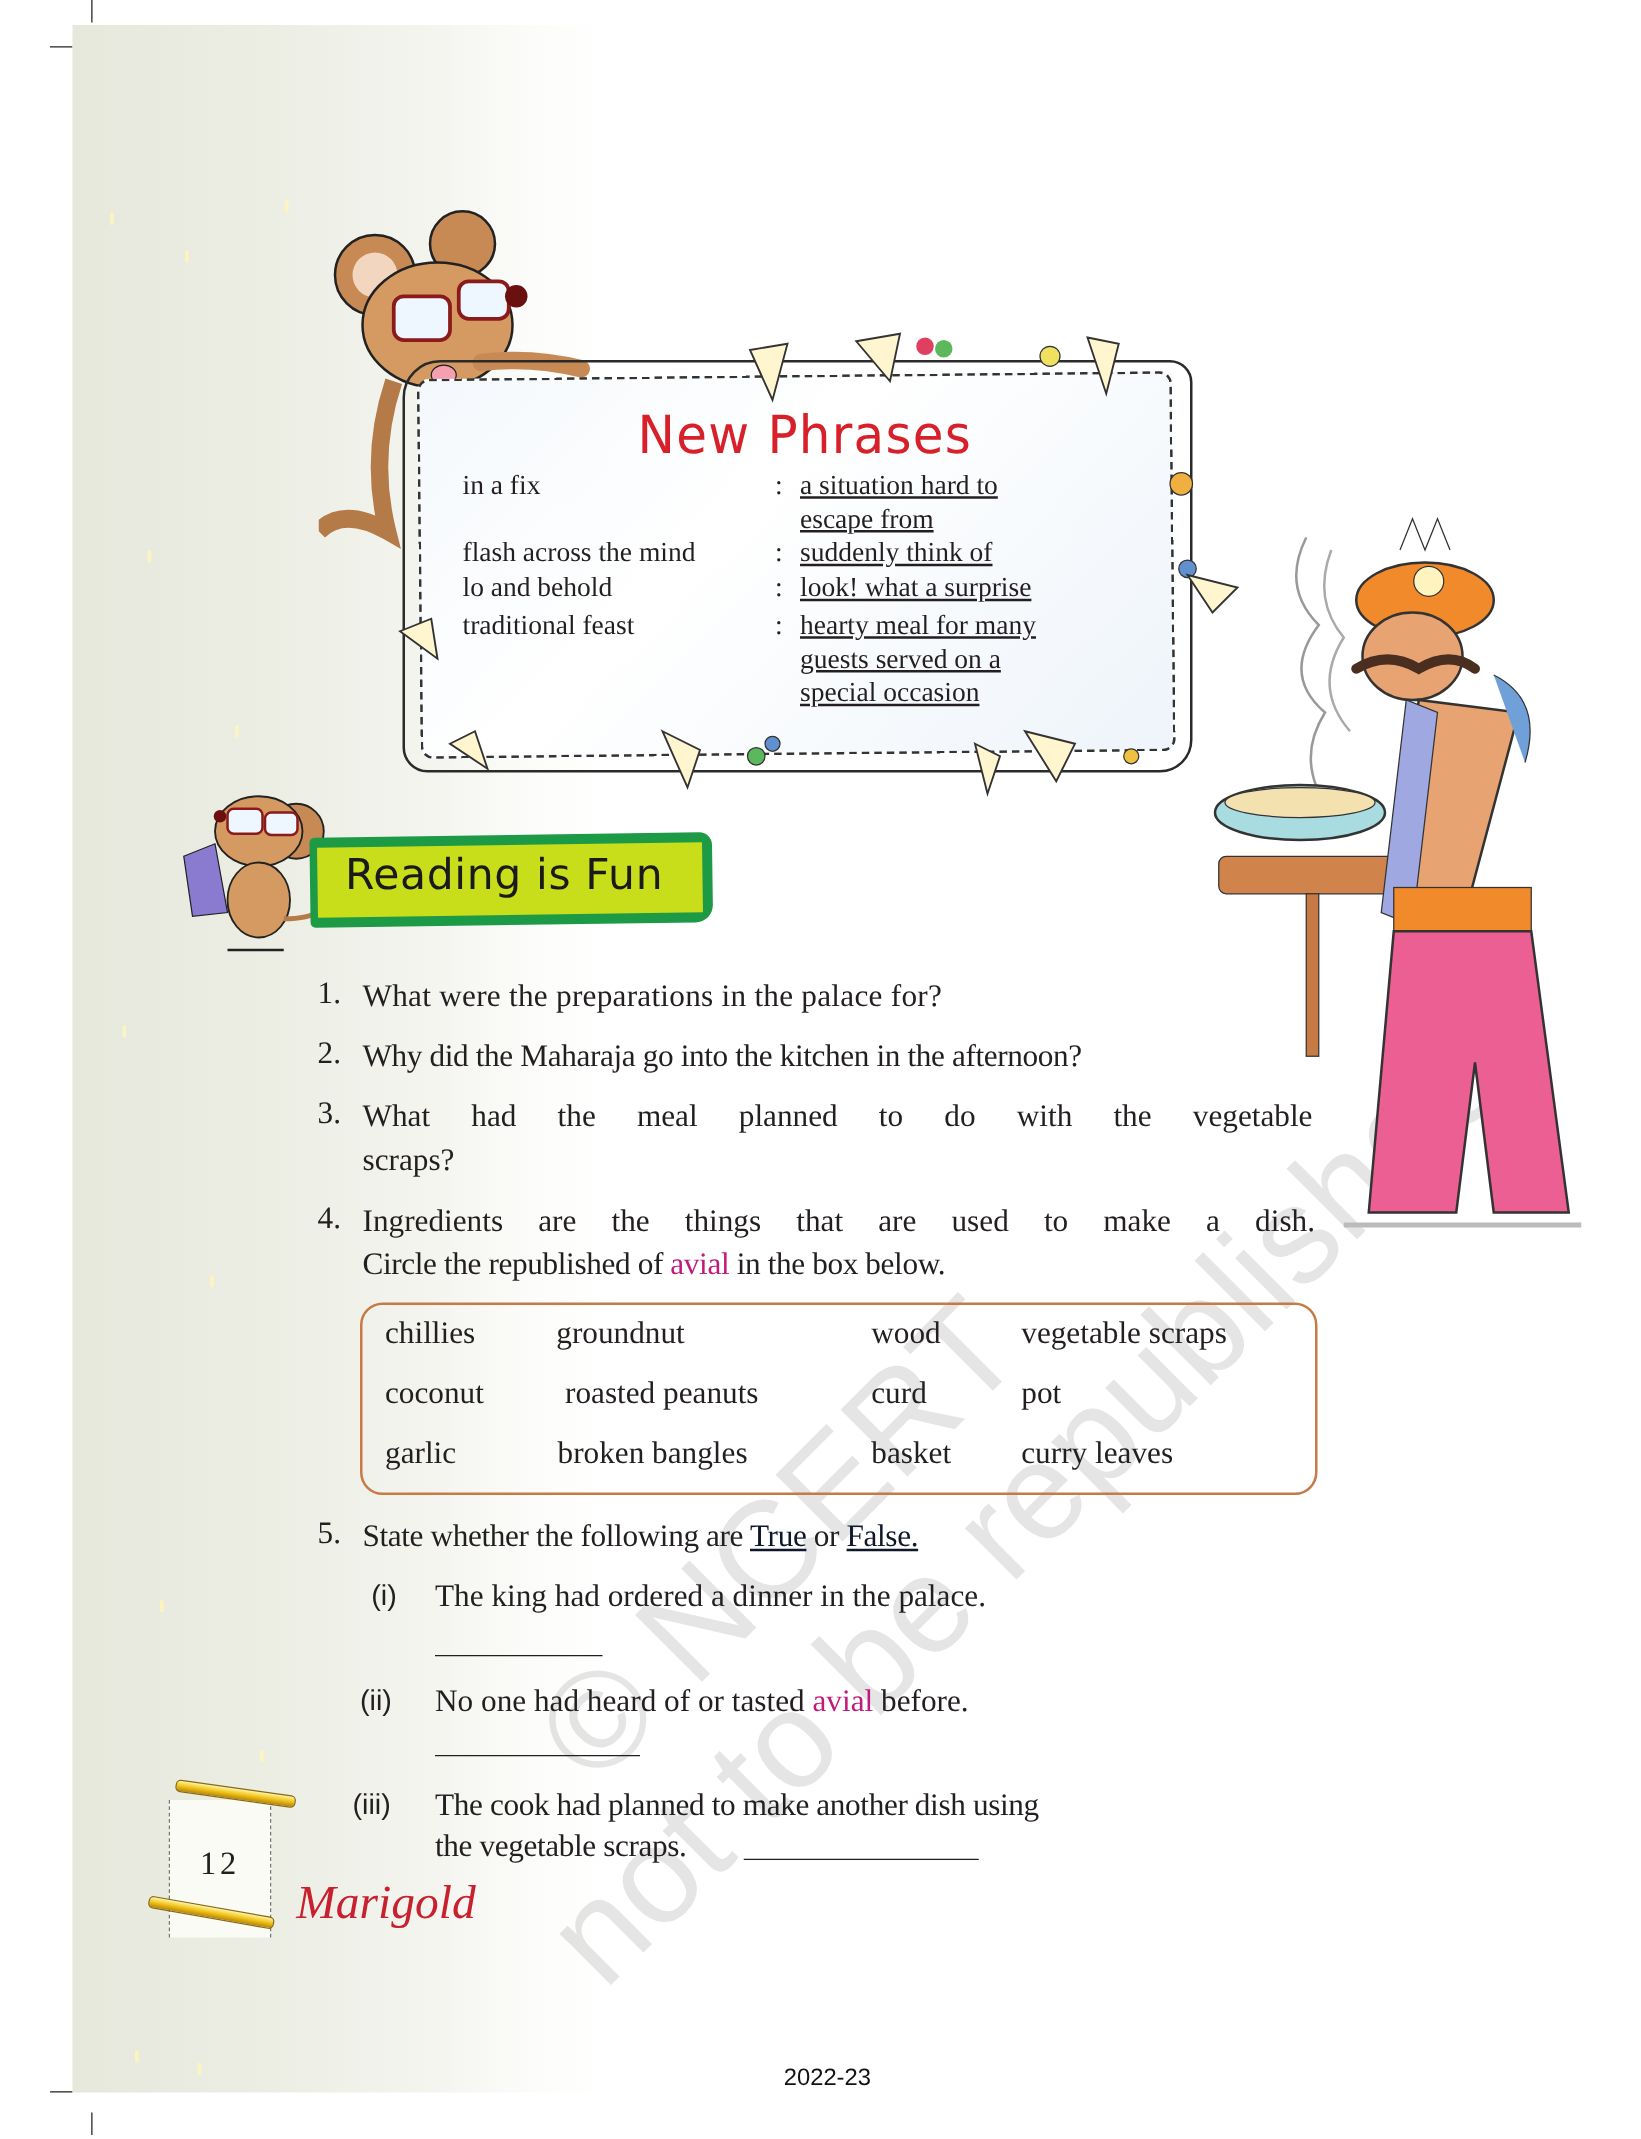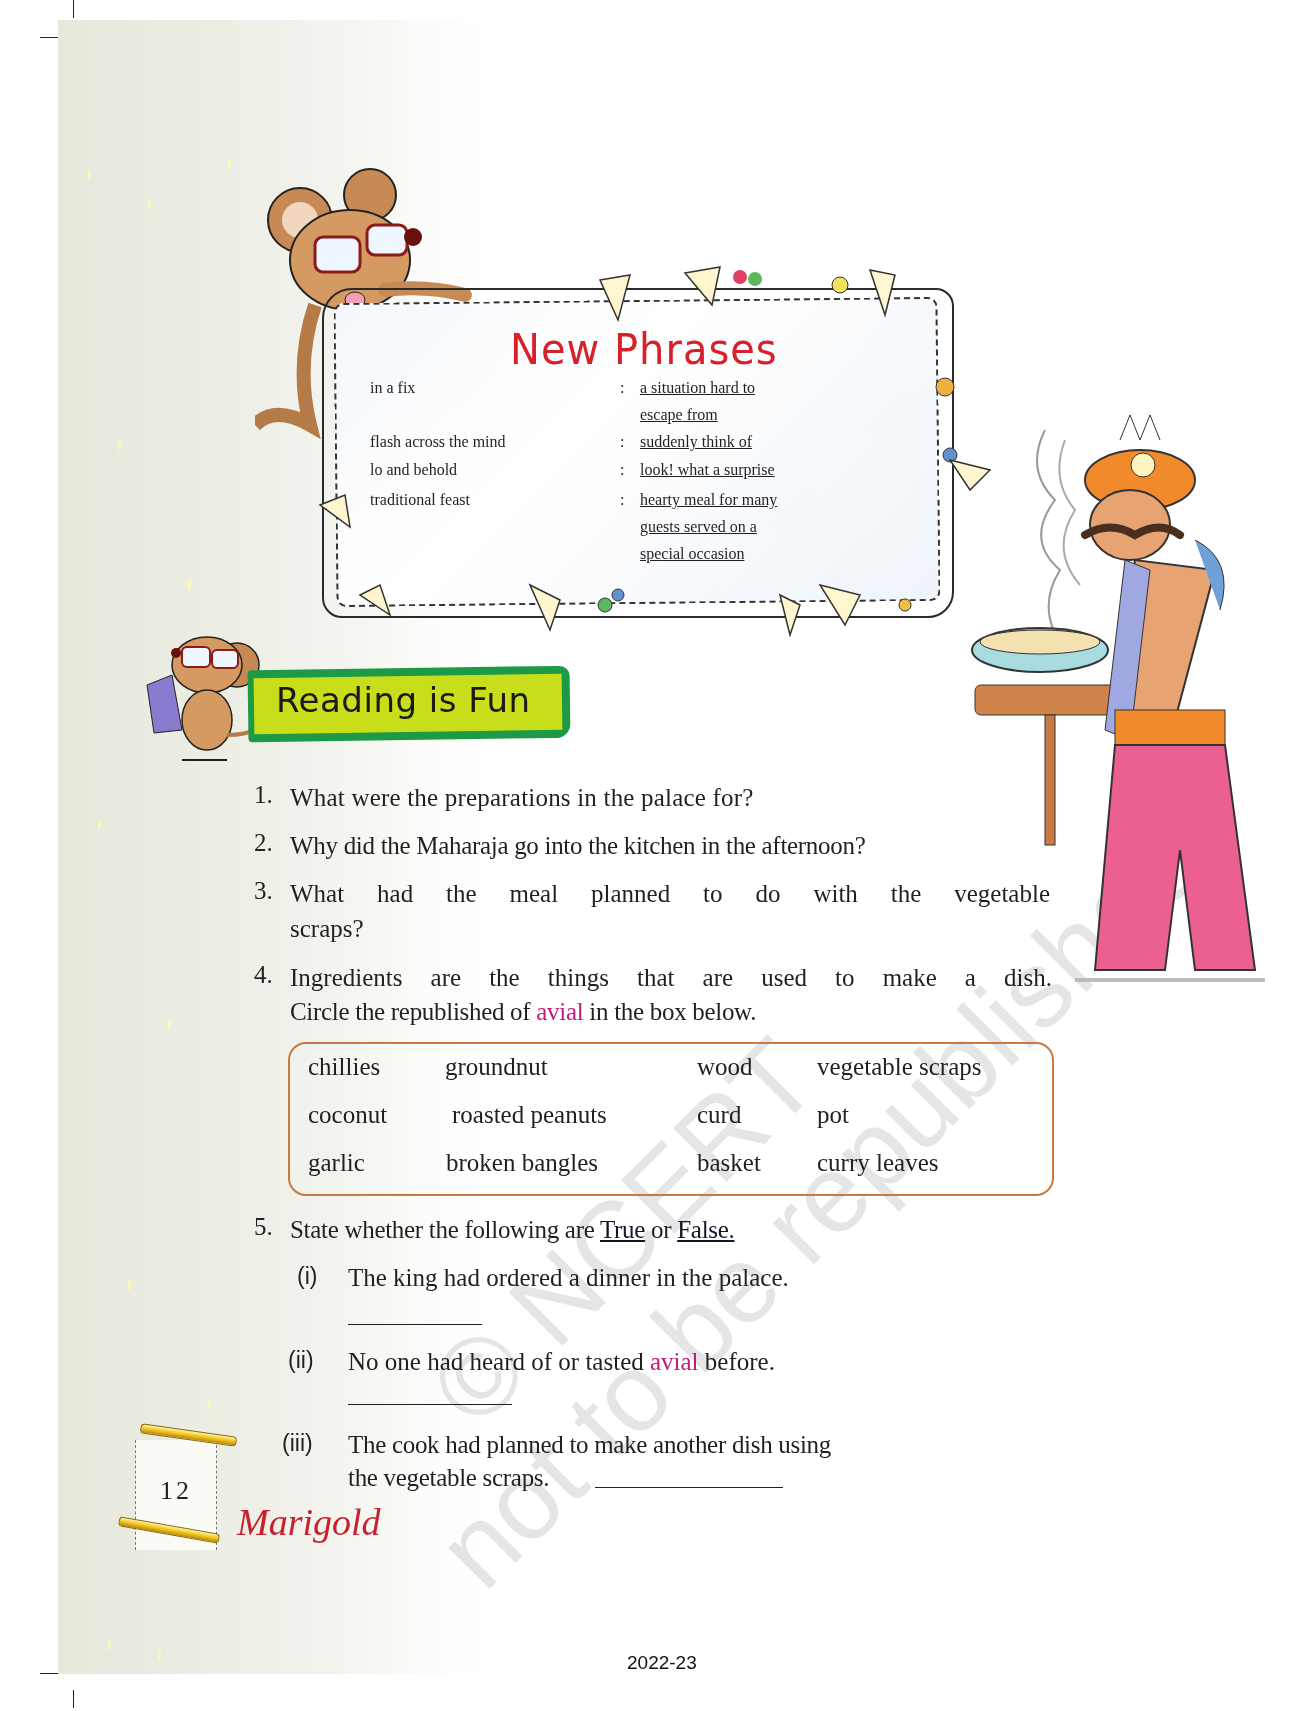--- a/index.html
+++ b/index.html
@@ -12,21 +12,21 @@
   .abs { position:absolute; }
 
   
   .frame { position:absolute; left:335px; top:300px; width:600px; height:300px;
            background:linear-gradient(135deg,#f4f8fc,#ffffff 40%,#eef4fa);
            border:2px dashed #333; border-radius:10px; transform:rotate(-0.6deg); }
   .frame-outer { position:absolute; left:322px; top:288px; width:628px; height:326px;
            border:2px solid #2a2a2a; border-radius:30px 18px 26px 20px; }
   .np-title { position:absolute; left:510px; top:326px; font-family:"DejaVu Sans",sans-serif;
               font-size:40px; color:#d7202a; letter-spacing:1px; font-weight:normal; transform:scaleY(1.05); }
-  .ph { position:absolute; font-size:16px; line-height:27px; }
+  .ph { position:absolute; font-size:22px; line-height:27px; }
   .ph-l { left:370px; }
   .ph-c { left:620px; }
   .ph-r { left:640px;text-decoration:underline; }
 
   
   .banner { position:absolute; left:248px; top:668px; width:322px; height:72px;
             background:#1d9a46; border-radius:4px 10px 14px 4px; transform:rotate(-0.8deg); }
   .banner-inner { position:absolute; left:6px; top:8px; right:8px; bottom:8px; background:#c9de1a; }
   .banner-text { position:absolute; left:276px; top:680px; font-family:"DejaVu Sans",sans-serif;
                  font-size:34px; color:#1a1a1a; letter-spacing:.5px; }

